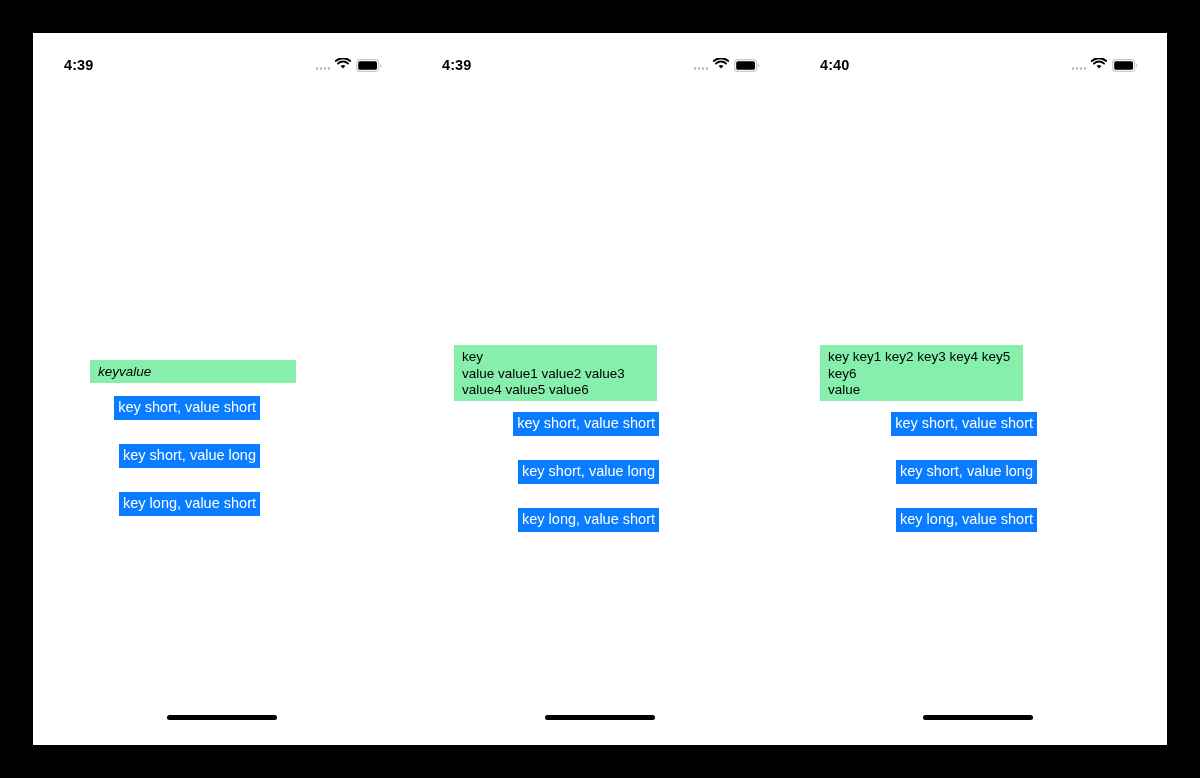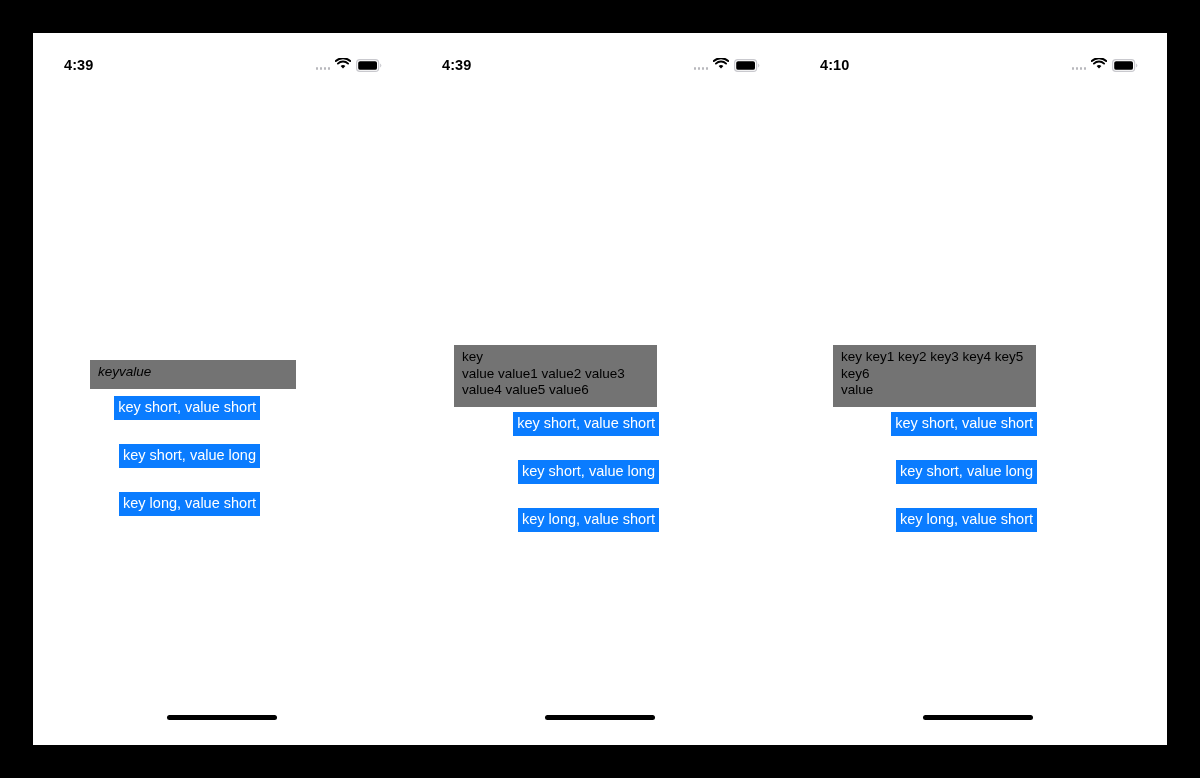--- a/index.html
+++ b/index.html
@@ -99,44 +99,43 @@
     position: absolute;
     left: 0;
     top: 0;
     width: 378px;
     height: 712px;
   }
 
   
   .kv-box {
     position: absolute;
-    background: #737373;
+    background: #86efac;
     box-sizing: border-box;
-    padding: 4px 8px 8px 8px;
+    padding: 4px 8px 2px 8px;
     font-size: 13.5px;
     line-height: 16.5px;
     color: #000000;
     white-space: pre-line;
   }
   .kv-box-1 {
     left: 57px;
     top: 327px;
     width: 206px;
     font-style: italic;
   }
   .kv-box-2 {
     left: 43px;
     top: 312px;
     width: 203px;
   }
   .kv-box-3 {
     left: 31px;
     top: 312px;
     width: 203px;
-    margin-left: 13px;
   }
 
   
   .btn-col {
     position: absolute;
     display: flex;
     flex-direction: column;
     align-items: flex-end;
     justify-content: flex-end;
   }
@@ -259,21 +258,21 @@
           <button class="blue-btn">key long, value short</button>
         </div>
       </div>
 
       <div class="home-indicator"></div>
     </div>
 
     <div class="screen screen-3">
 
       <div class="status-bar">
-        <div class="status-time">4:10</div>
+        <div class="status-time">4:40</div>
         <div class="status-right">
           <span class="cellular-icon">
               <i></i>
               <i></i>
               <i></i>
               <i></i>
             </span>
           <span class="wifi-icon">
             <svg width="16" height="12" viewBox="0 0 16 12">
               <path d="M8 10.6 L5.6 8.0 A3.6 3.6 0 0 1 10.4 8.0 Z" fill="#000"></path>

